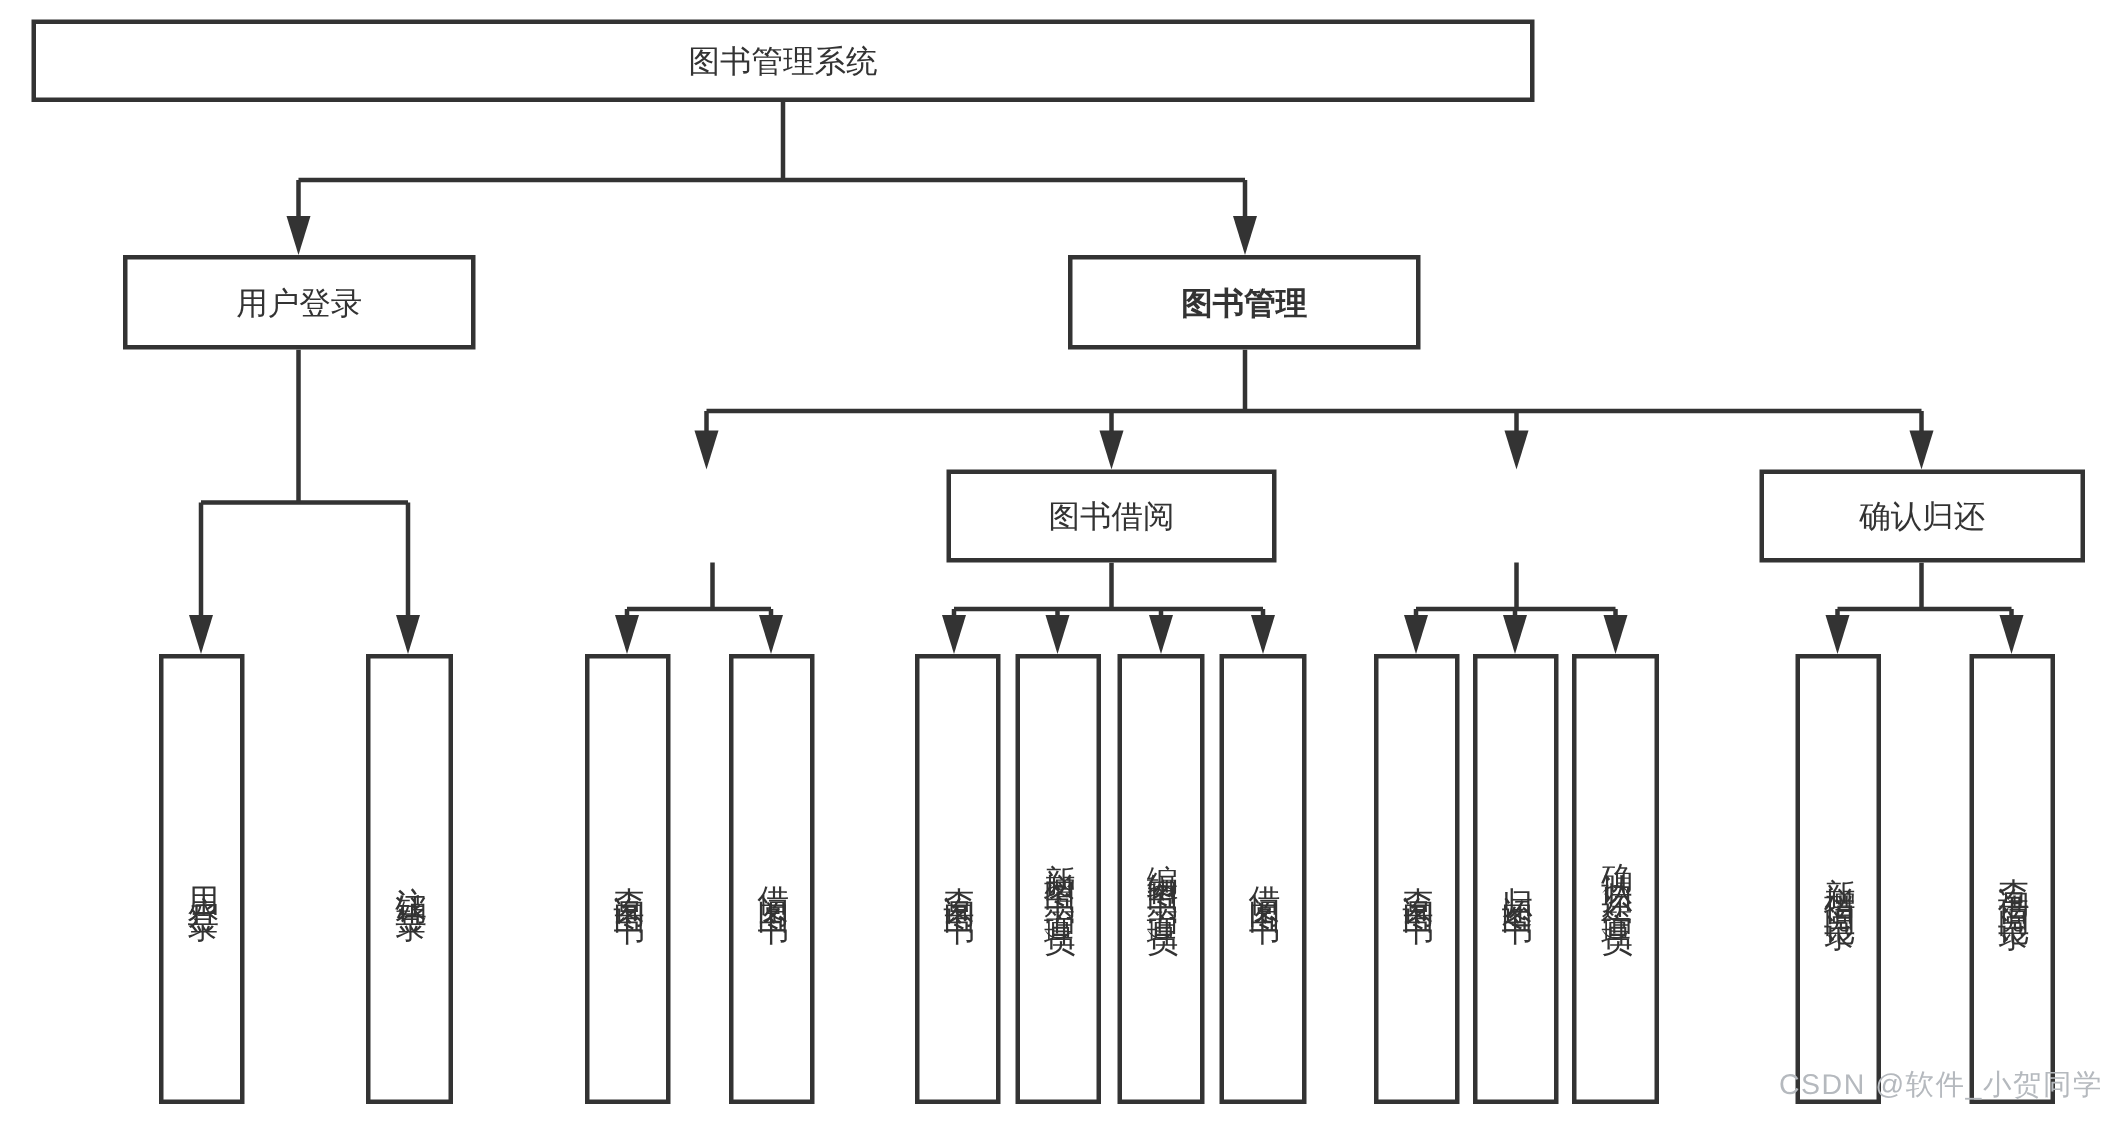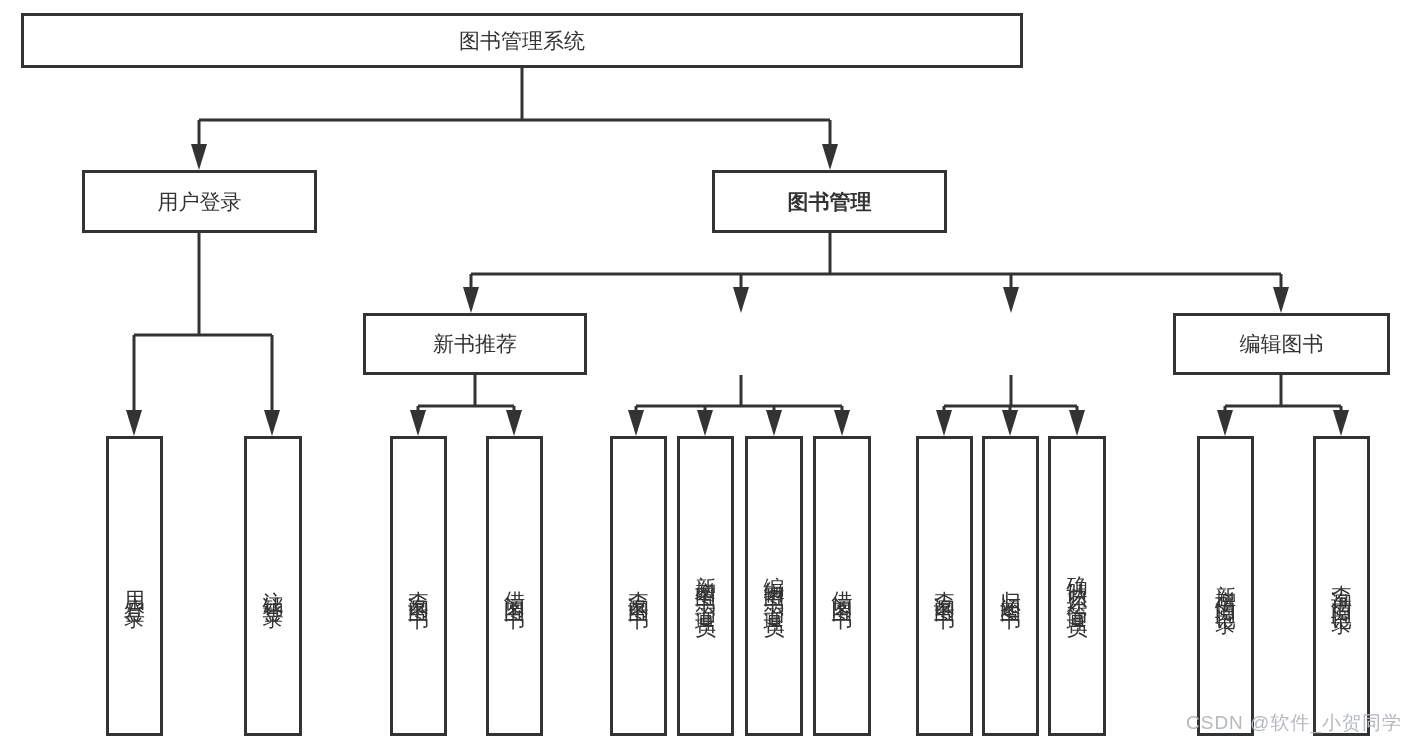--- a/index.html
+++ b/index.html
@@ -90,25 +90,25 @@
     <span class="lbl">图书管理系统</span>
   </div>
 
   <div class="node" style="left:82px;top:170px;width:235px;height:63px;">
     <span class="lbl">用户登录</span>
   </div>
   <div class="node" style="left:712px;top:170px;width:235px;height:63px;font-weight:bold;">
     <span class="lbl">图书管理</span>
   </div>
 
-  <div class="node" style="left:363px;top:313px;width:224px;height:62px;">
-    <span class="lbl">新书推荐</span>
+  <div class="node" style="left:631px;top:313px;width:220px;height:62px;">
+    <span class="lbl">图书借阅</span>
   </div>
   <div class="node" style="left:1173px;top:313px;width:217px;height:62px;">
-    <span class="lbl">编辑图书</span>
+    <span class="lbl">确认归还</span>
   </div>
 
   <div class="node v" style="left:106px;top:436px;width:57px;height:300px;">
     <span class="lbl">用户登录</span>
   </div>
   <div class="node v" style="left:244px;top:436px;width:58px;height:300px;">
     <span class="lbl">注销登录</span>
   </div>
 
   <div class="node v" style="left:390px;top:436px;width:57px;height:300px;">

